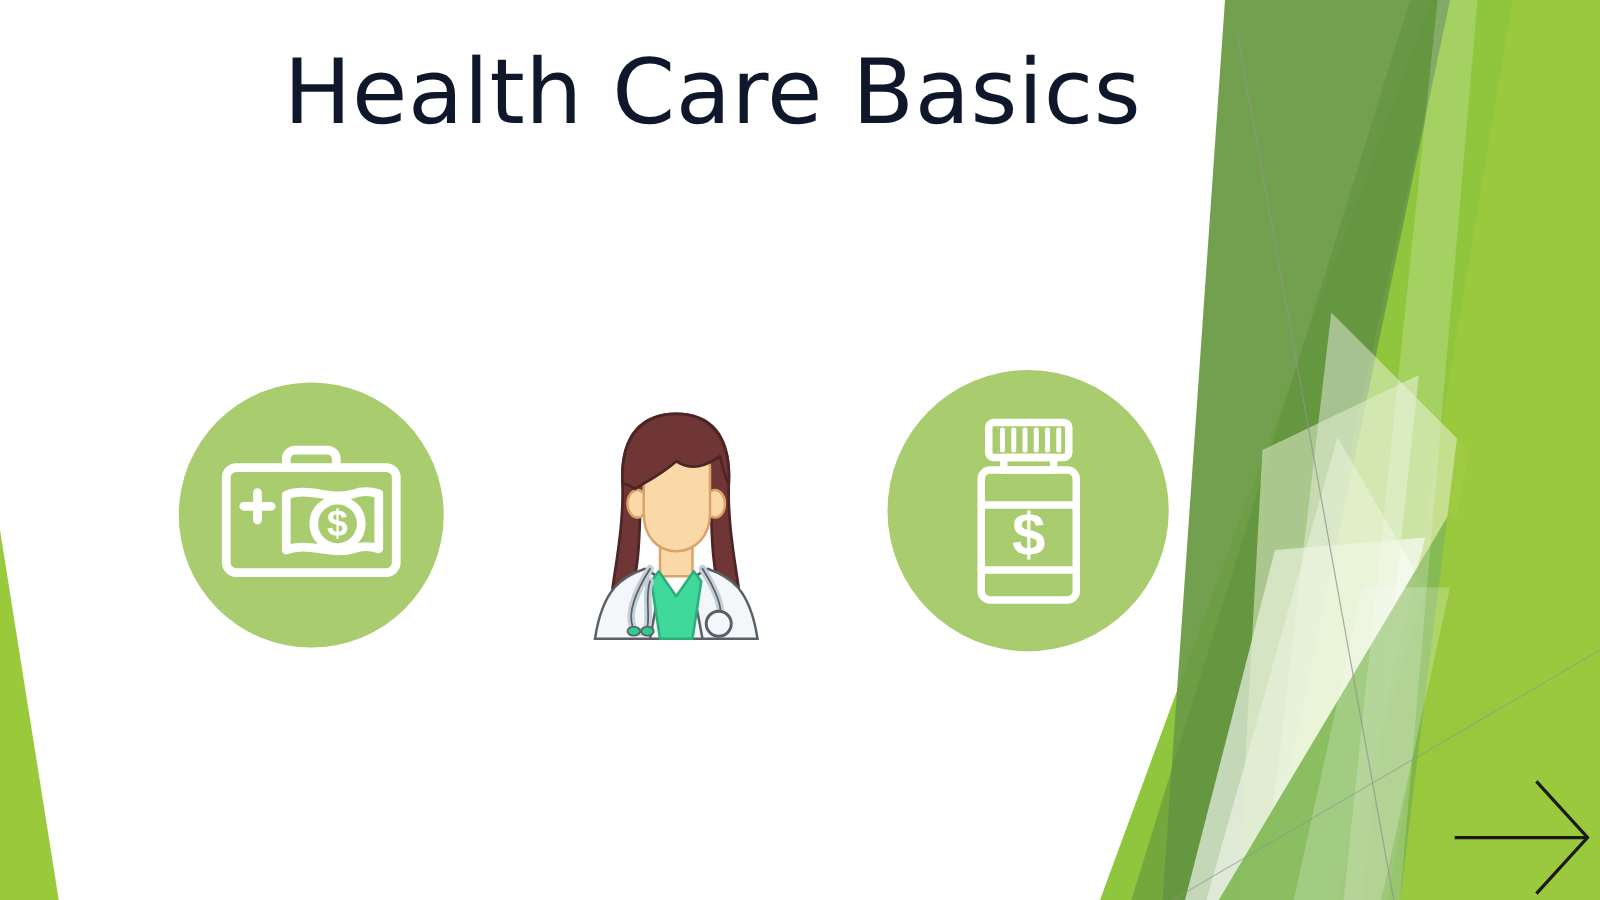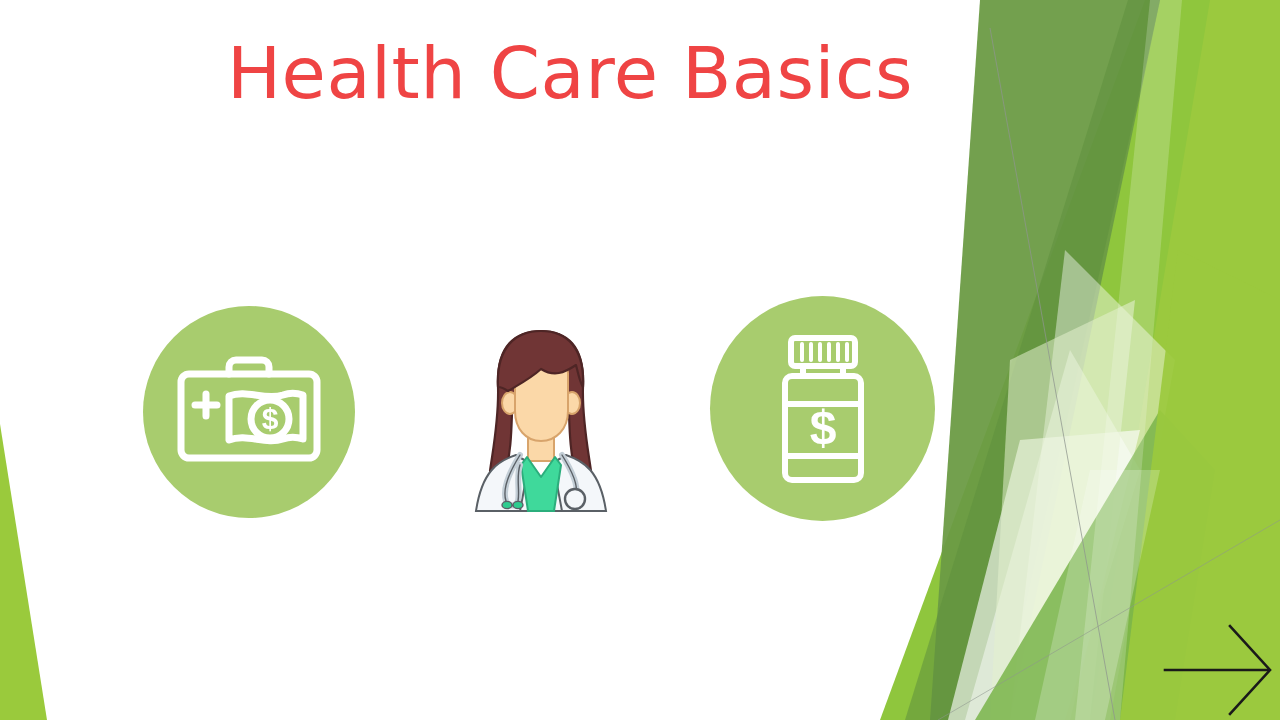--- a/index.html
+++ b/index.html
@@ -35,21 +35,21 @@
     top: 36px;
     width: 1140px;
     text-align: center;
   }
   #slide-title {
     font-family: "DejaVu Sans", sans-serif;
     font-size: 72px;
     font-weight: 400;
     line-height: 1.05;
     letter-spacing: 0.5px;
-    color: #ef4444;
+    color: #0f172a;
     white-space: nowrap;
   }
   
   .icon-circle {
     position: absolute;
     border-radius: 50%;
     background: #A8CC6E;
   }
   #icon-medical-bag-circle {
     left: 143px;

